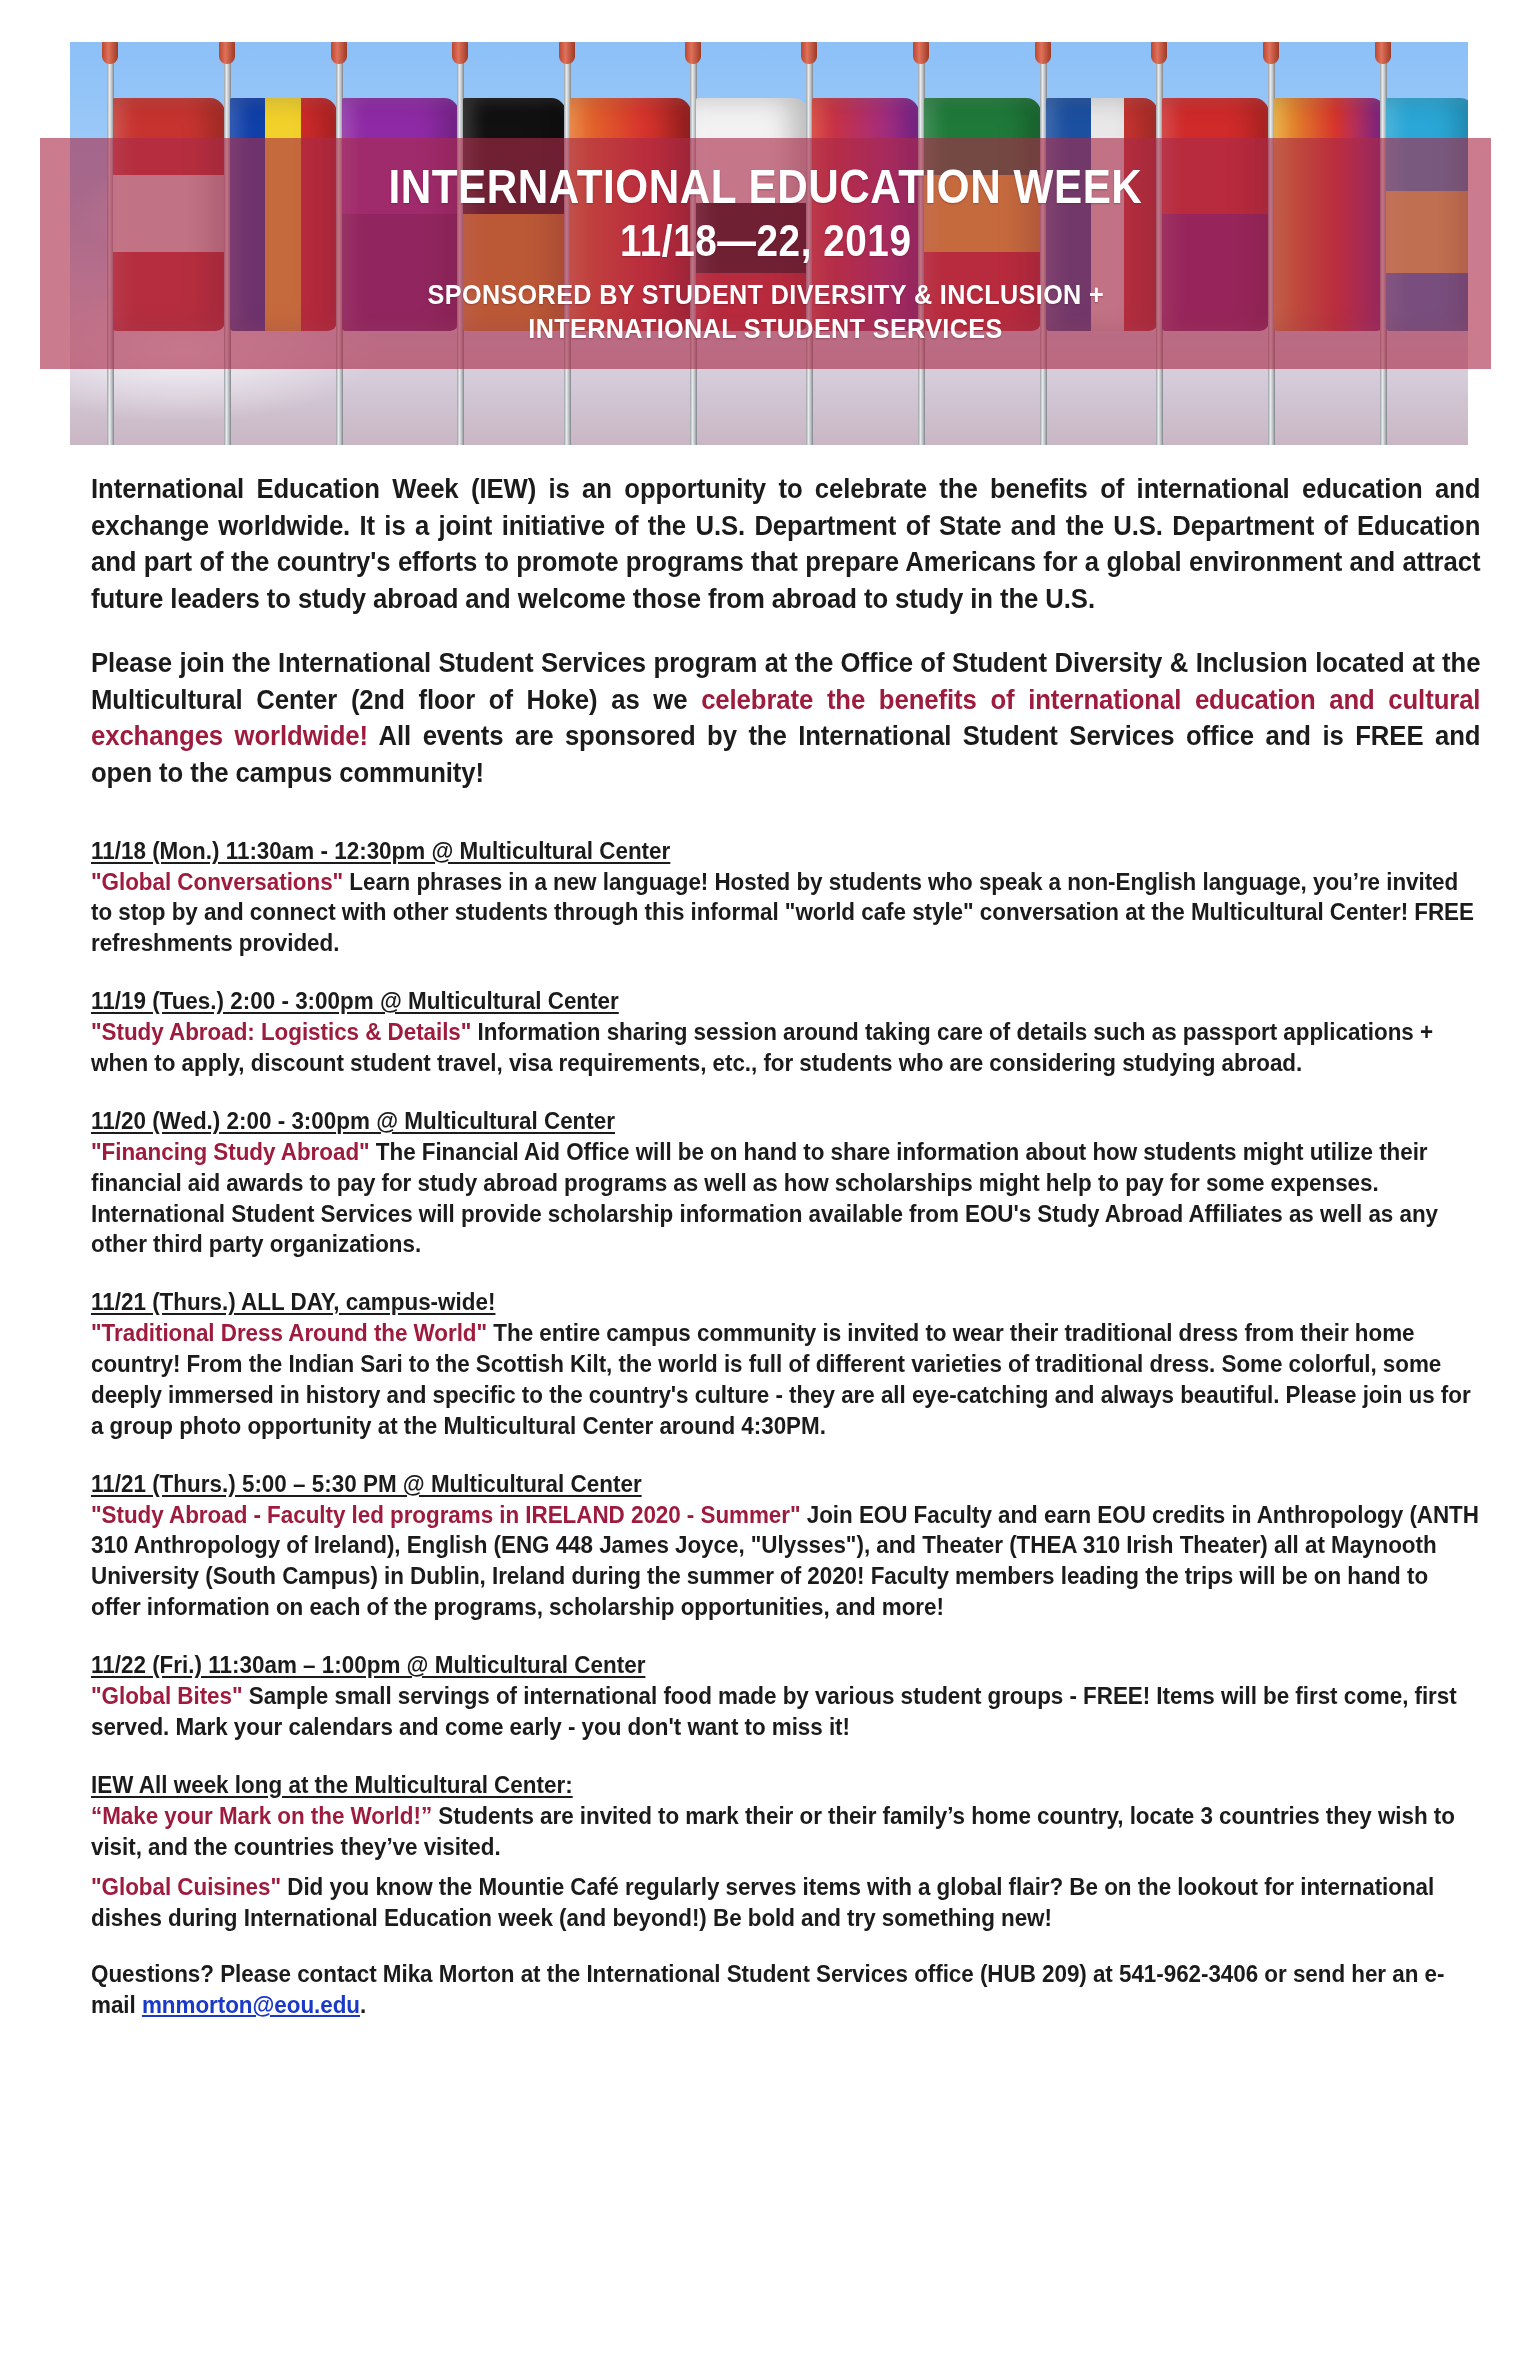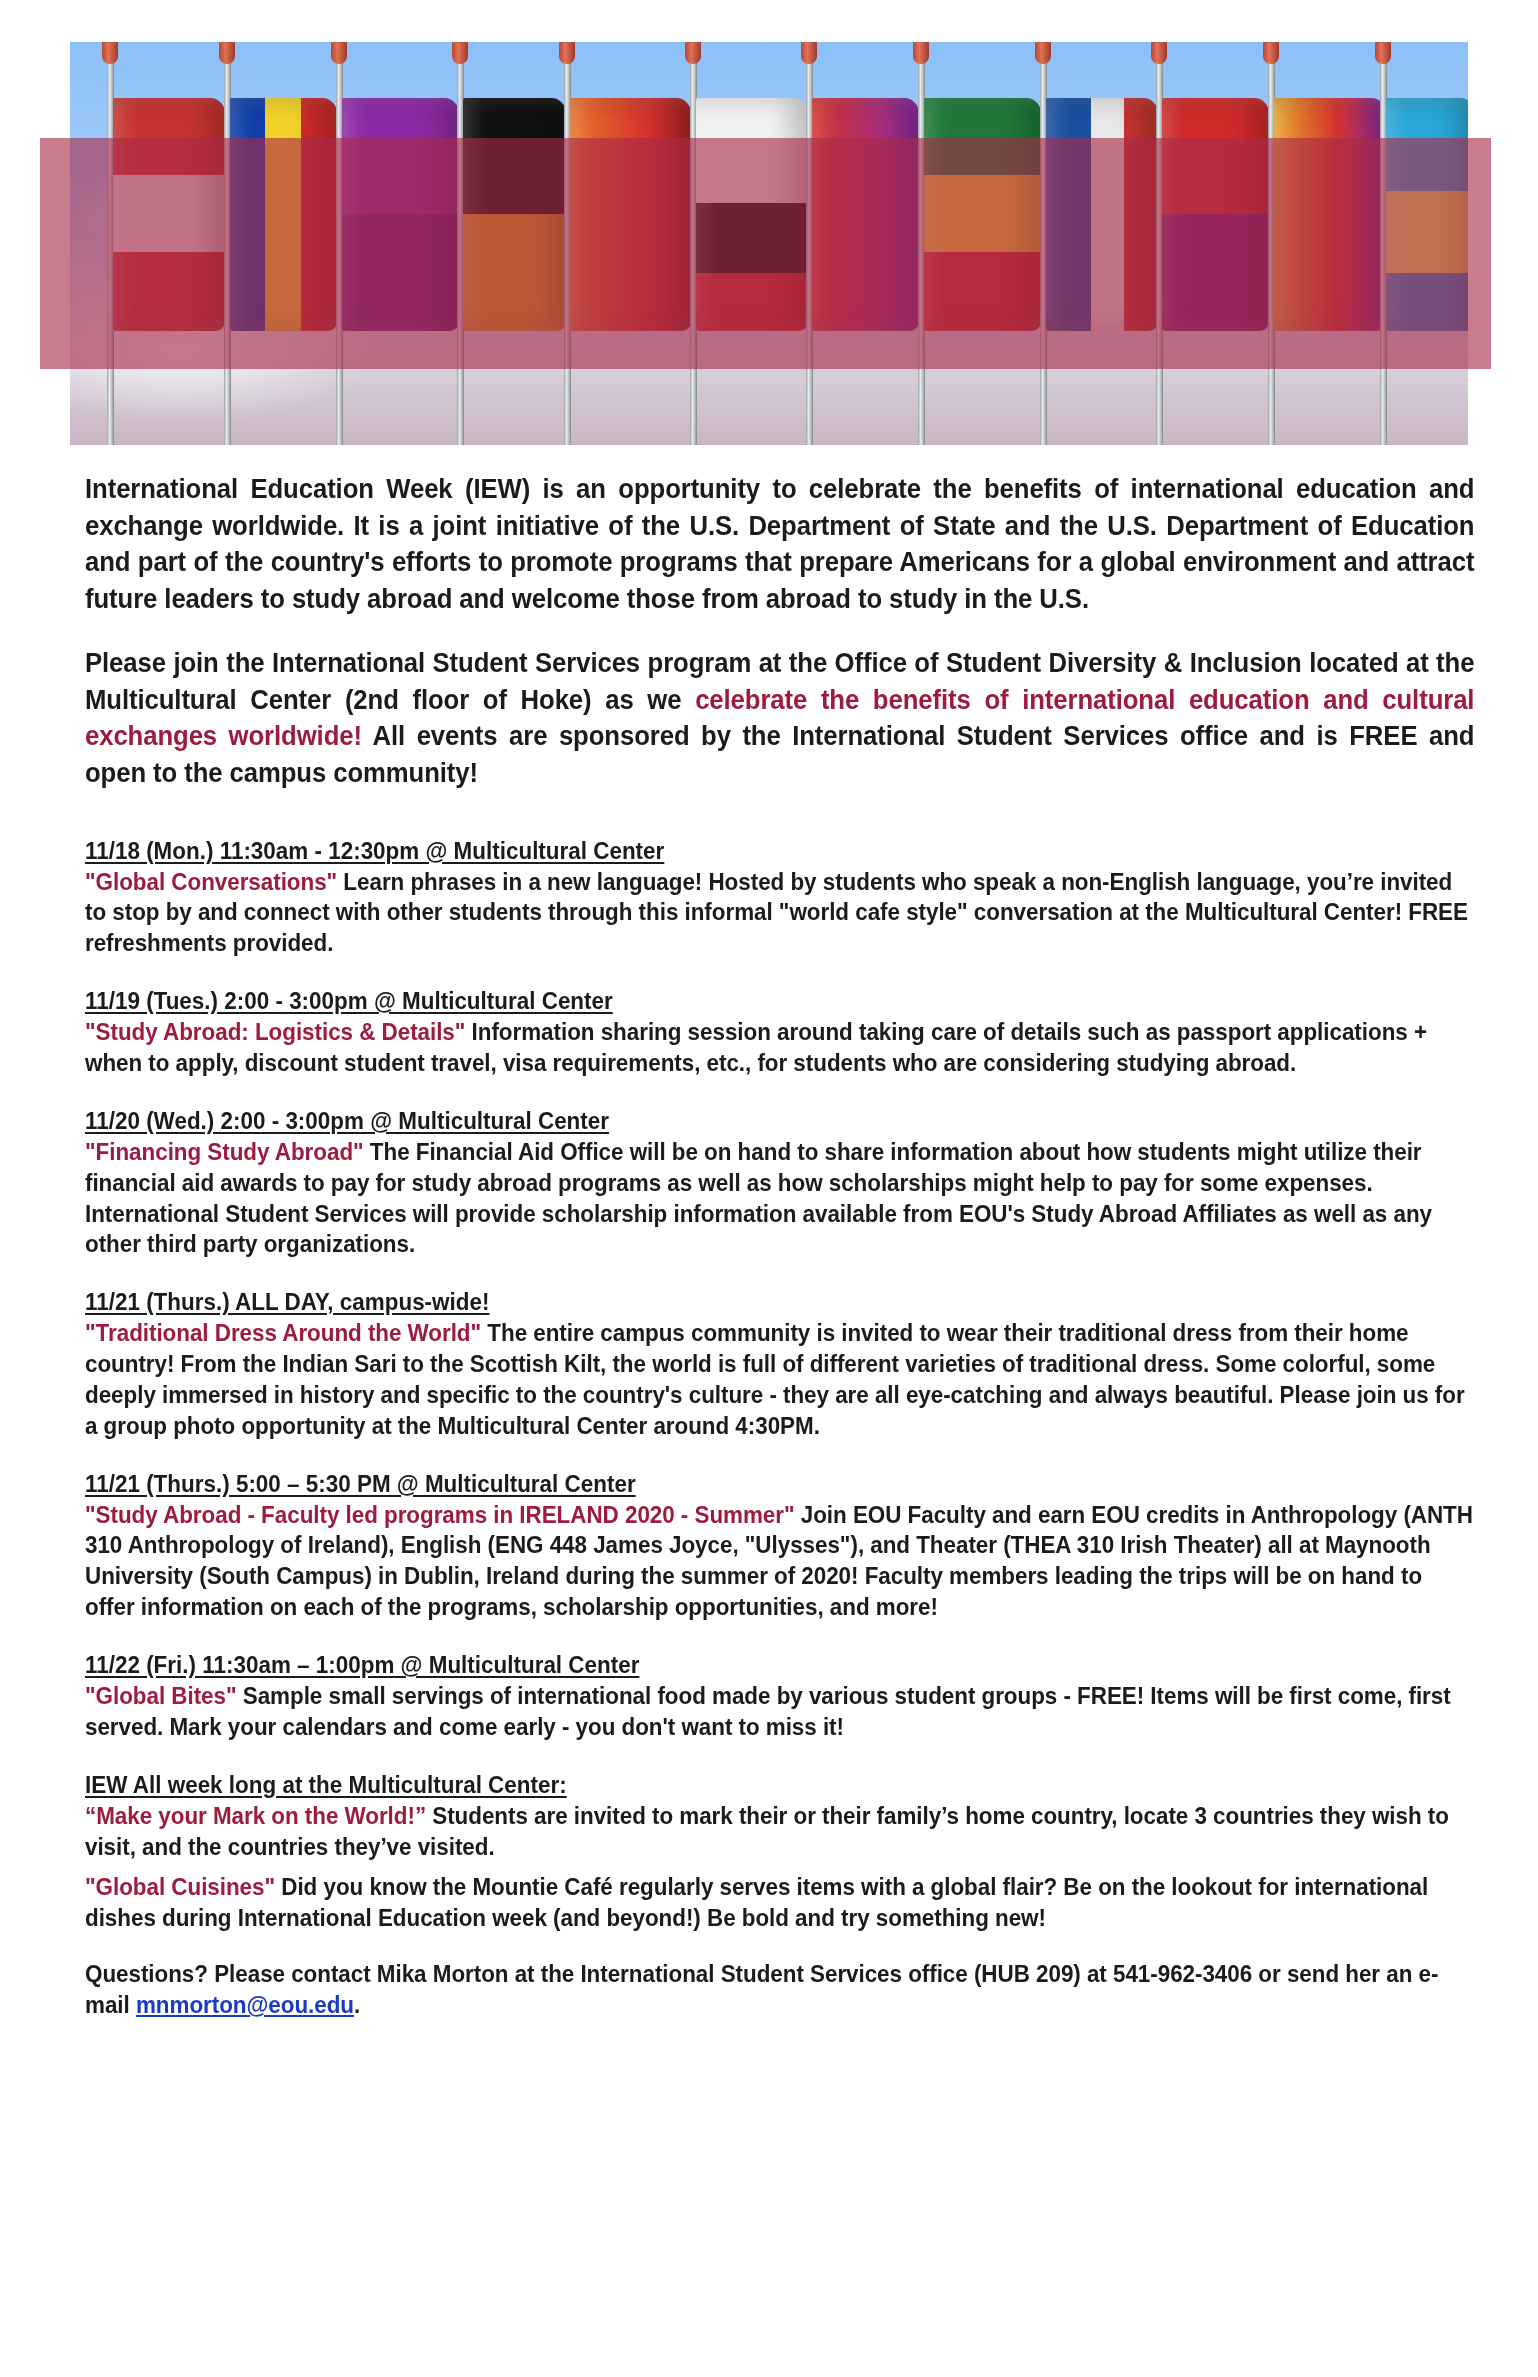--- a/index.html
+++ b/index.html
@@ -43,21 +43,21 @@
     transform:scaleX(.88);transform-origin:center;white-space:nowrap;margin-top:2.8px;
     text-shadow:0 0.9px 1.9px rgba(90,15,35,.35);
   }
   .t-spon{
     color:#fff;font-weight:bold;font-size:28px;line-height:1.22;letter-spacing:0.4px;
     transform:scaleX(.9);transform-origin:center;white-space:nowrap;margin-top:13px;
     text-shadow:0 0.9px 1.9px rgba(90,15,35,.35);
   }
 
   
-  .body{position:absolute;left:85px;top:471px;width:1389px;color:#1b1b1b;}
+  .body{position:absolute;left:91px;top:471px;width:1389px;color:#1b1b1b;}
   .lead{
     font-size:27.5px;line-height:1.33;font-weight:bold;text-align:justify;
     transform:scaleX(.935);transform-origin:left top;width:1486px;
     margin:0 0 28px 0;letter-spacing:-0.1px;
   }
   .lead:last-of-type{margin-bottom:0;}
   .red{color:#9e1b3e;}
   .block{margin-top:26px;transform:scaleX(.935);transform-origin:left top;width:1486px;}
   .block:first-child{margin-top:0;}
   .hd{
@@ -122,20 +122,26 @@
           <div class="cloth" style="left:5.6px;width:112px;background:linear-gradient(90deg,#e8a62b,#d6342c 55%,#8e2aa5);"></div>
         </div>
       <div class="flag" style="left:1310px;">
           <div class="pole" style="left:0;"></div>
           <div class="cloth" style="left:5.6px;width:89px;background:linear-gradient(180deg,#2aa7d6 0 40%,#e8e060 40% 75%,#2a8ad6 75%);"></div>
         </div>
     </div>
   </div>
 
   <div class="overlay"></div>
+  <div class="titlewrap">
+    <div class="t-main">INTERNATIONAL EDUCATION WEEK</div>
+    <div class="t-date">11/18—22, 2019</div>
+    <div class="t-spon">SPONSORED BY STUDENT DIVERSITY &amp; INCLUSION +</div>
+    <div class="t-spon" style="margin-top:0;">INTERNATIONAL STUDENT SERVICES</div>
+  </div>
 
   <div class="body">
 
     <p class="lead">International Education Week (IEW) is an opportunity to celebrate the benefits of international education and exchange worldwide. It is a joint initiative of the U.S. Department of State and the U.S. Department of Education and part of the country's efforts to promote programs that prepare Americans for a global environment and attract future leaders to study abroad and welcome those from abroad to study in the U.S.</p>
 
     <p class="lead" style="text-align:justify;"><span>Please join the International Student Services program at the Office of Student Diversity &amp; Inclusion located at the Multicultural Center (2nd floor of Hoke) as we </span><span class="red">celebrate the benefits of international education and cultural exchanges worldwide!</span><span> All events are sponsored by the International Student Services office and is FREE and open to the campus community!</span></p>
 
     <div style="height:17px"></div>
 
     <div class="block">

